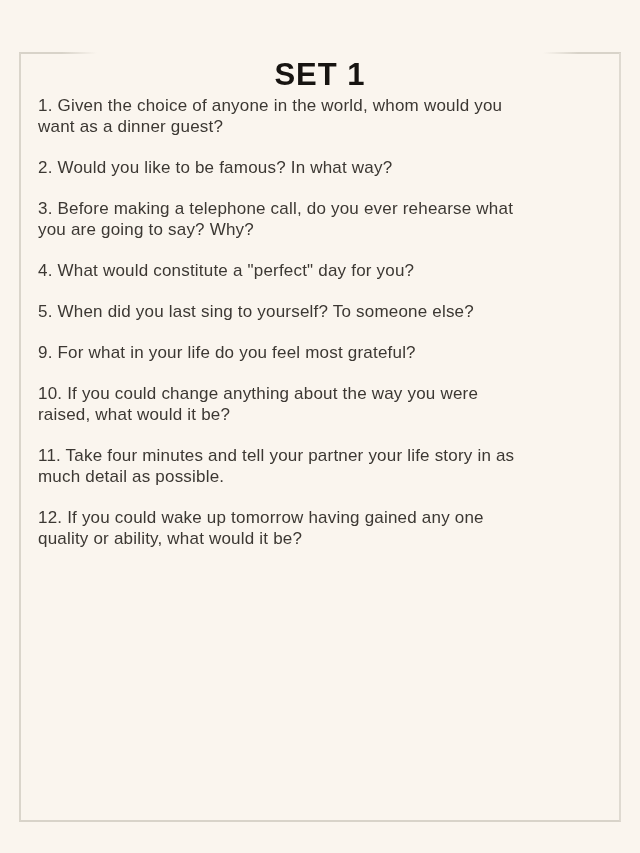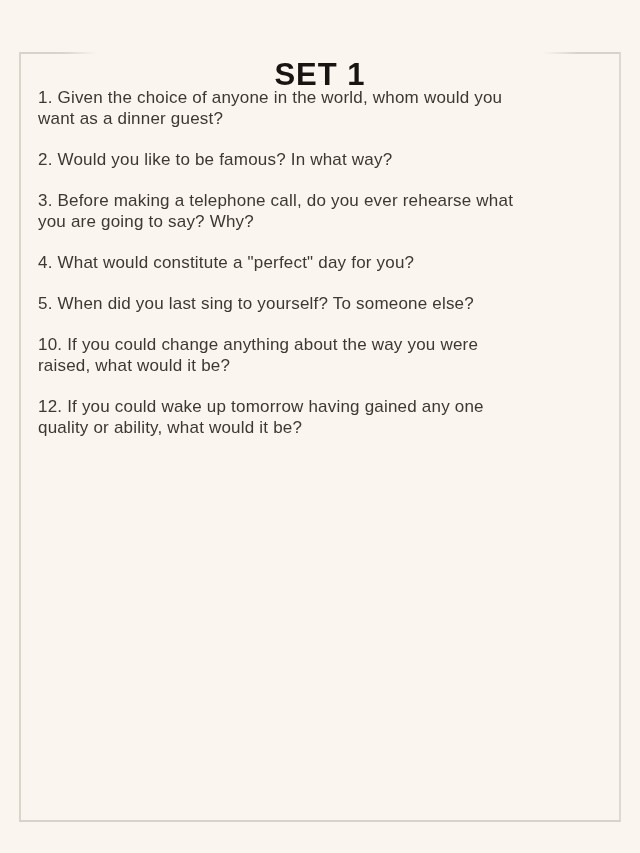--- a/index.html
+++ b/index.html
@@ -52,21 +52,21 @@
     letter-spacing: 1px;
     color: #171411;
   }
   .question-list {
     position: absolute;
     left: 38px;
     top: 87px;
     width: 572px;
   }
   .question {
-    margin: 0 0 20px 0;
+    margin: 8px 0 20px 0;
     font-size: 17px;
     line-height: 21px;
     letter-spacing: 0.2px;
     color: #3C3833;
     white-space: pre-line;
   }
 </style>
 </head>
 <body>
 
@@ -77,17 +77,20 @@
 <div class="card-frame"></div>
 
 <div class="question-list">
     <p class="question">1. Given the choice of anyone in the world, whom would you
 want as a dinner guest?</p>
     <p class="question">2. Would you like to be famous? In what way?</p>
     <p class="question">3. Before making a telephone call, do you ever rehearse what
 you are going to say? Why?</p>
     <p class="question">4. What would constitute a "perfect" day for you?</p>
     <p class="question">5. When did you last sing to yourself? To someone else?</p>
+    <p class="question">9. For what in your life do you feel most grateful?</p>
     <p class="question">10. If you could change anything about the way you were
 raised, what would it be?</p>
+    <p class="question">11. Take four minutes and tell your partner your life story in as
+much detail as possible.</p>
     <p class="question">12. If you could wake up tomorrow having gained any one
 quality or ability, what would it be?</p>
   </div>
 
 </body></html>

